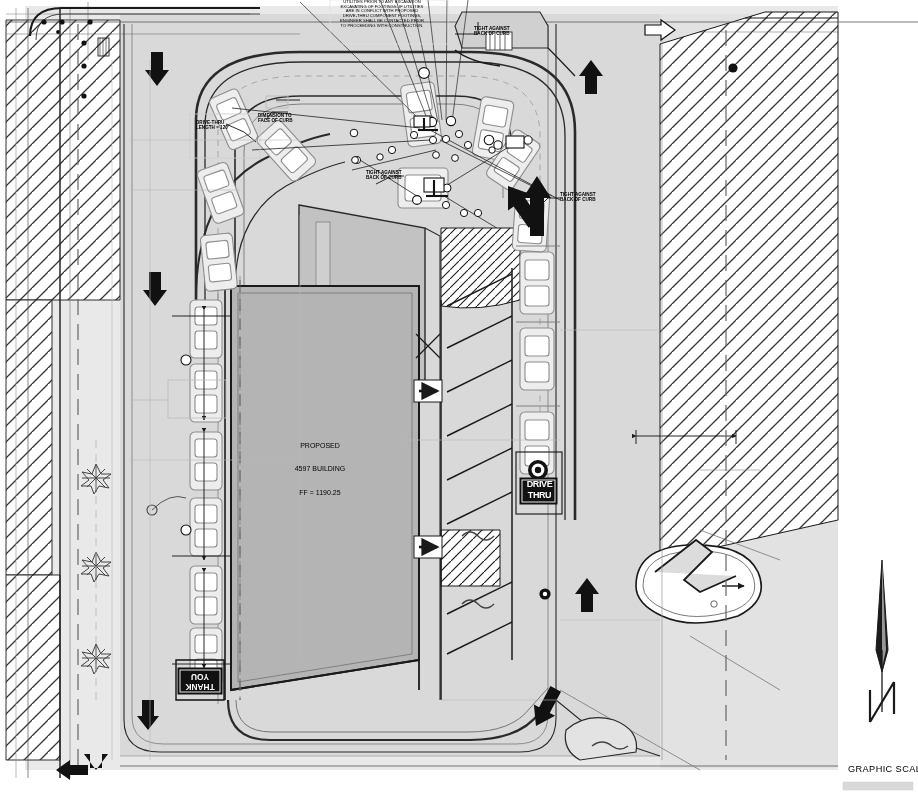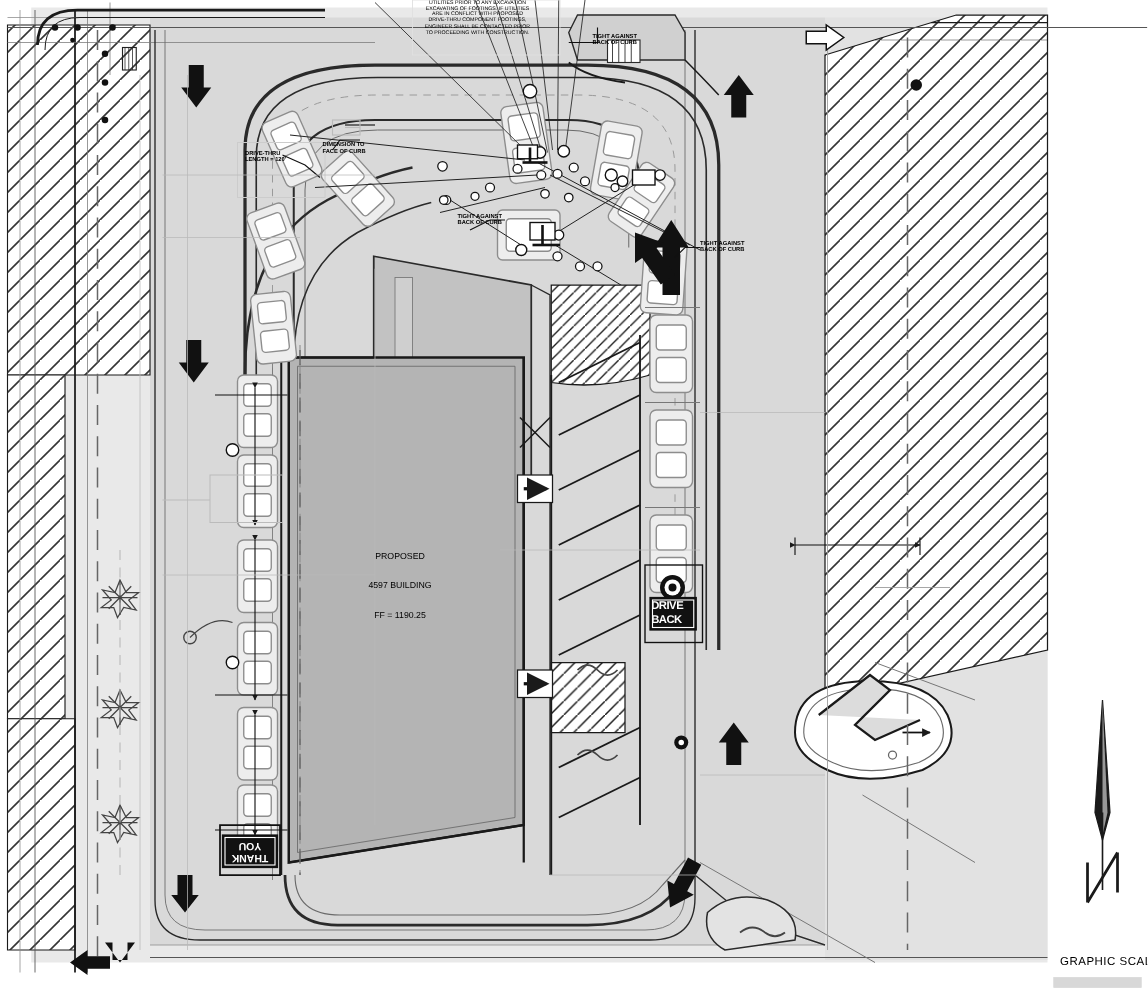--- a/index.html
+++ b/index.html
@@ -542,23 +542,23 @@
 
   <div class="lbl tiny2 bold" style="left:196px; top:120px;">DRIVE-THRU
 LENGTH = 120'</div>
 
   <div class="lbl mid ctr" style="left:262px; top:426px; width:116px;">
     <div>PROPOSED</div>
     <div>4597 BUILDING</div>
     <div>FF = 1190.25</div>
   </div>
 
-  <div style="position:absolute; left:521px; top:479px; width:37px; height:24px; color:#fff; font-size:9px; font-weight:bold; font-family:'Liberation Sans',sans-serif; line-height:11px; text-align:left; letter-spacing:-0.4px;">
+  <div style="position:absolute; left:521px; top:479px; width:37px; height:24px; color:#fff; font-size:9px; font-weight:bold; font-family:'Liberation Sans',sans-serif; line-height:11px; text-align:center; letter-spacing:-0.4px;">
     <div>DRIVE</div>
-    <div>BACK</div>
+    <div>THRU</div>
   </div>
 
   <div style="position:absolute; left:180px; top:670px; width:40px; height:22px; color:#fff; font-size:8.4px; font-weight:bold; font-family:'Liberation Sans',sans-serif; line-height:10px; text-align:center; transform:rotate(180deg);">
     <div>THANK</div>
     <div>YOU</div>
   </div>
 
   <div class="lbl" style="left:848px; top:764px; font-size:9.2px; letter-spacing:0.4px;">GRAPHIC SCALE</div>
 
 </div>

